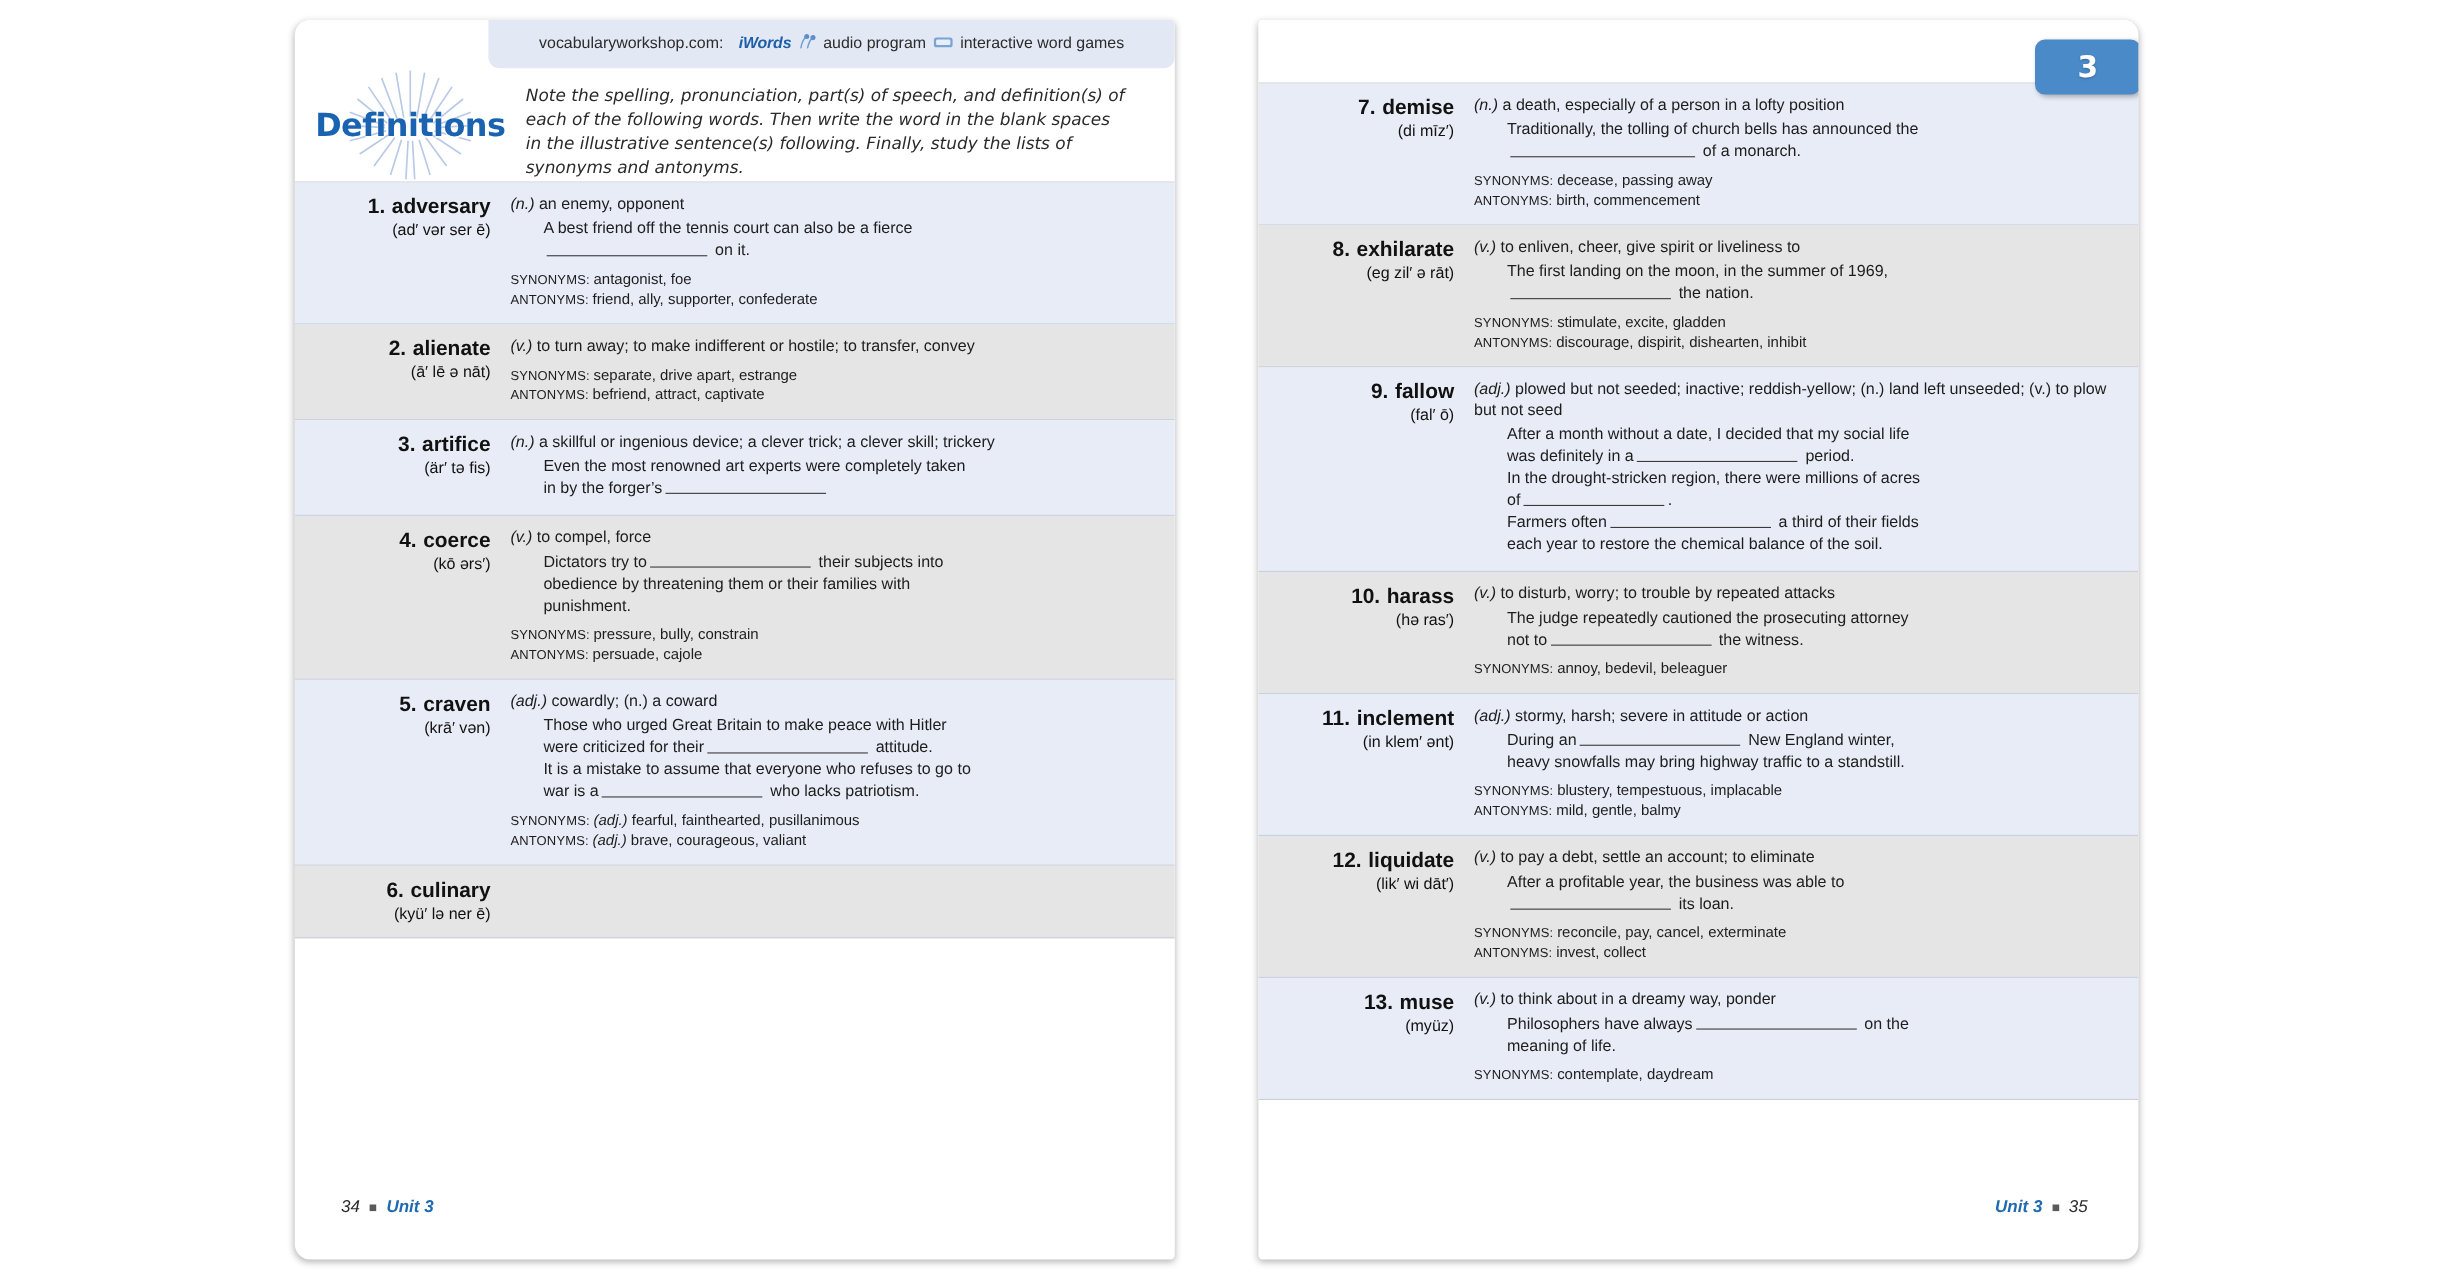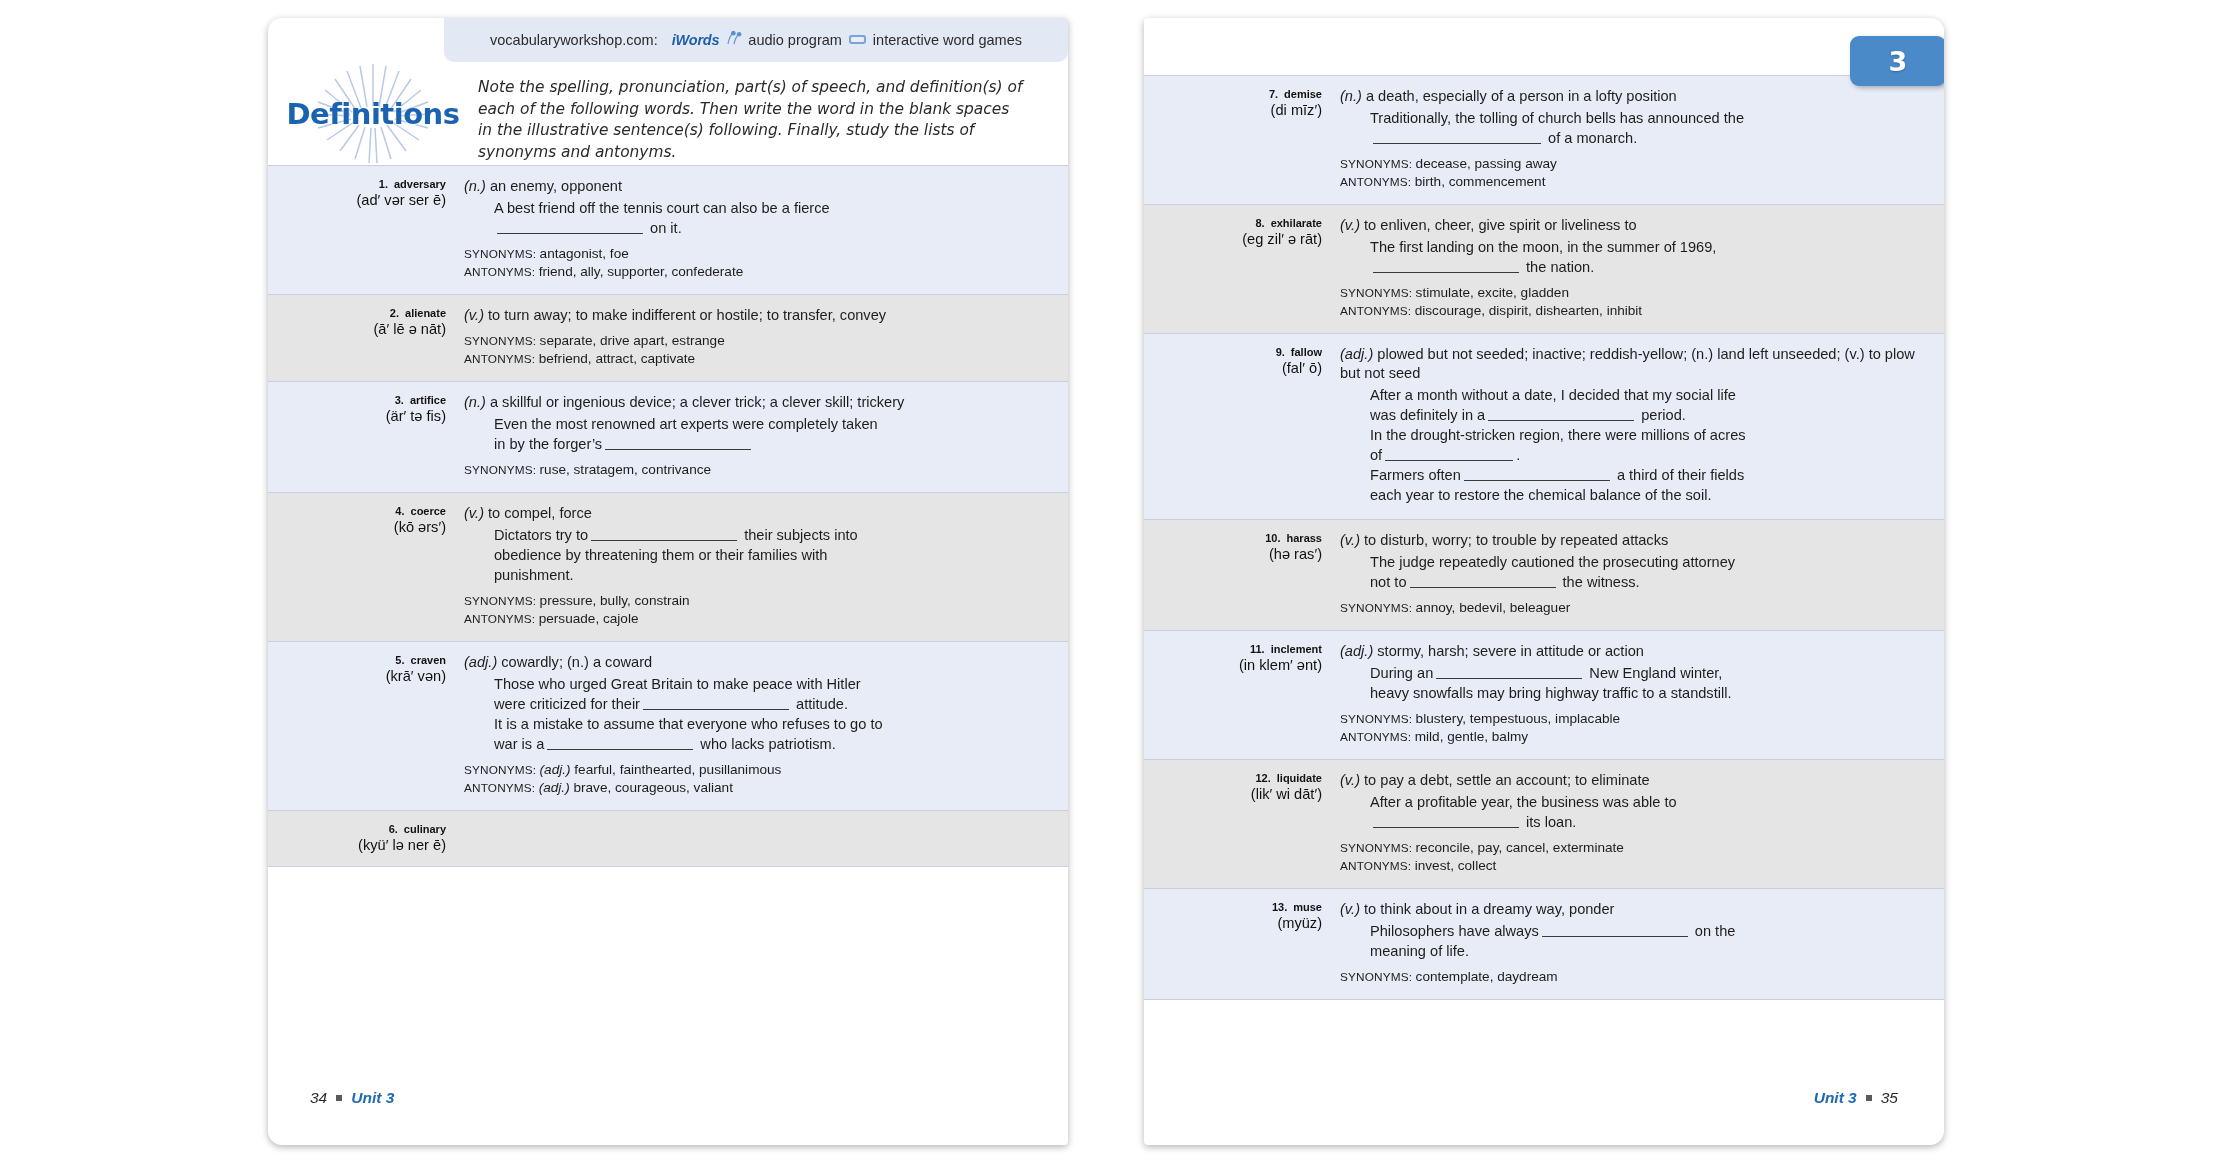--- a/index.html
+++ b/index.html
@@ -96,21 +96,21 @@
   }
   .entry.shaded { background: #e8ecf6; }
   .entry.plain  { background: #e5e5e5; }
   .entry-head {
     width: 196px; min-width: 196px;
     text-align: right;
     padding-right: 18px;
     padding-top: 1px;
   }
   .entry-num-word {
-    font-size: 11px;
+    font-size: 19px;
     font-weight: bold;
     color: #111;
     white-space: nowrap;
   }
   .entry-num { display: inline-block; min-width: 22px; text-align: right; }
   .entry-word { margin-left: 6px; }
   .entry-pron {
     font-size: 14.6px;
     color: #111;
     margin-top: 2px;
@@ -296,23 +296,20 @@
             <div class="entry-head">
               <div class="entry-num-word"><span class="entry-num">3.</span><span class="entry-word">artifice</span></div>
               <div class="entry-pron">(är′ tə fis)</div>
             </div>
             <div class="entry-body">
               <div class="definition"><span class="pos">(n.)</span> a skillful or ingenious device; a clever trick; a clever skill; trickery</div>
               <div class="sentences">
                 <div class="sentence">Even the most renowned art experts were completely taken</div>
                 <div class="sentence">in by the forger’s<span class="blank b-md"></span></div>
               </div>
-              <div class="syn-block">
-                <div class="syn-line"><span class="syn-label">SYNONYMS: </span>ruse, stratagem, contrivance</div>
-              </div>
             </div>
           </div>
           <div class="entry plain">
             <div class="entry-head">
               <div class="entry-num-word"><span class="entry-num">4.</span><span class="entry-word">coerce</span></div>
               <div class="entry-pron">(kō ərs′)</div>
             </div>
             <div class="entry-body">
               <div class="definition"><span class="pos">(v.)</span> to compel, force</div>
               <div class="sentences">

